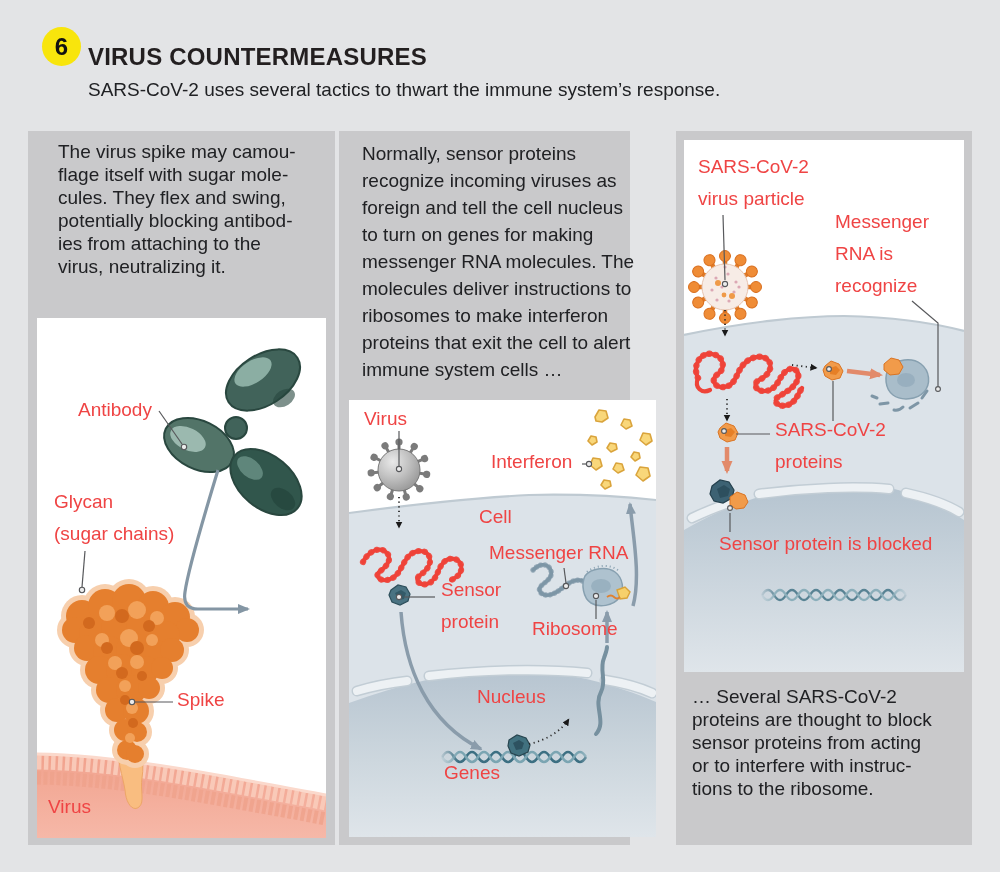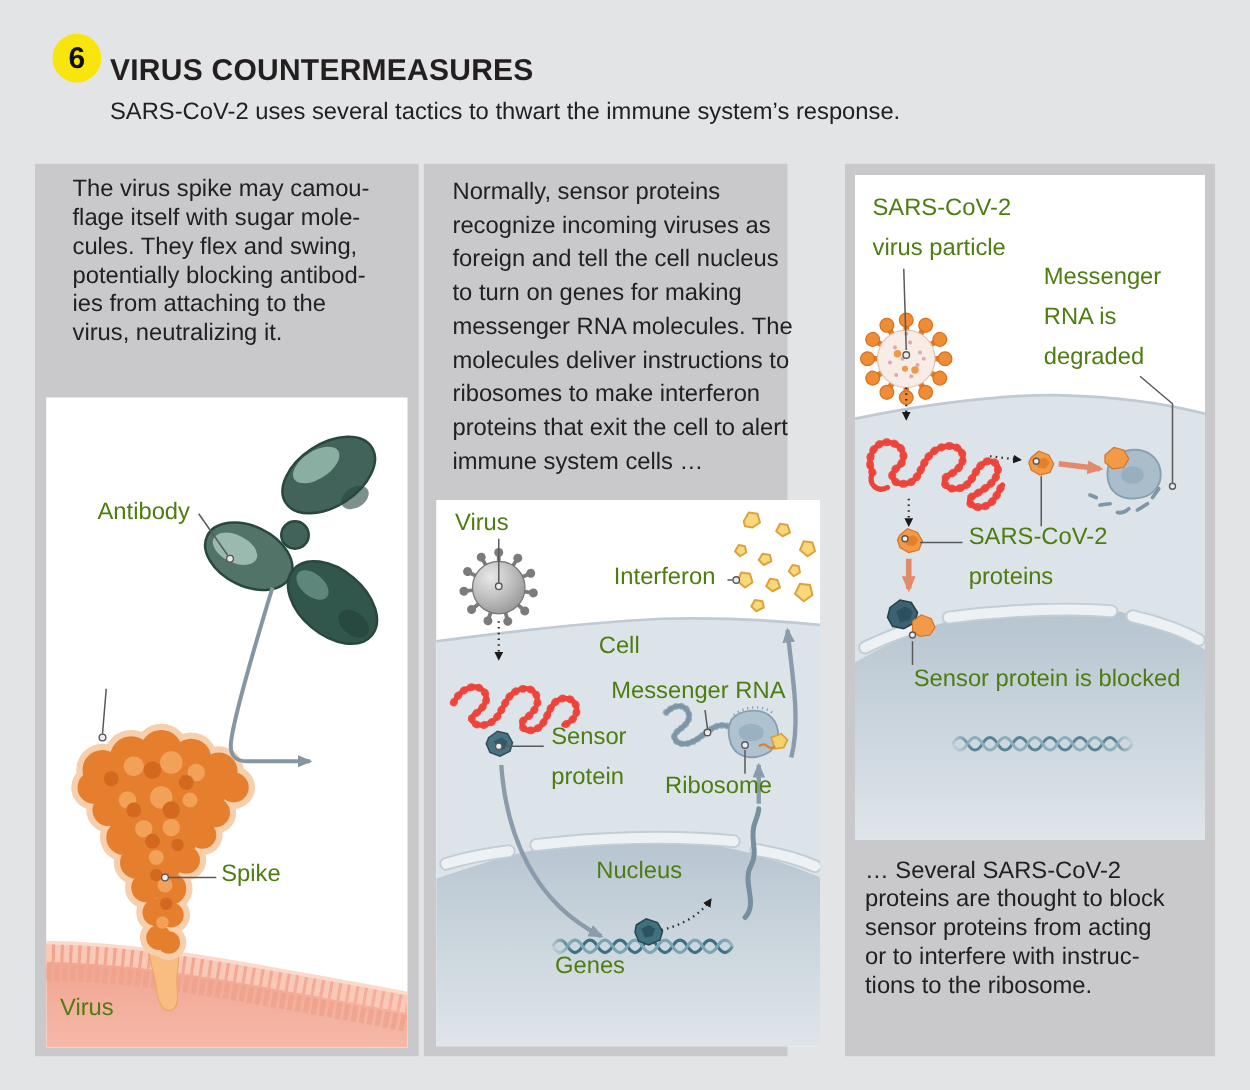--- a/index.html
+++ b/index.html
@@ -11,21 +11,21 @@
   .panel{position:absolute;background:#c9c9cb;top:131px;height:714px;}
   #panel-glycan{left:28px;width:307px;}
   #panel-normal{left:339px;width:291px;}
   #panel-blocked{left:676px;width:296px;}
   .whitebox{position:absolute;background:#ffffff;}
   .body-text{
     position:absolute;font-size:19px;line-height:23px;white-space:pre-line;color:#202124;
   }
   .body-text.tight{line-height:27px;}
   .ill-label{
-    position:absolute;font-size:19px;line-height:32px;white-space:pre-line;color:#4d7c0f;
+    position:absolute;font-size:19px;line-height:32px;white-space:pre-line;color:#ef4444;
   }
   #badge{
     position:absolute;left:42px;top:27px;width:39px;height:39px;border-radius:50%;
     background:#f8e50c;color:#111;font-size:24px;font-weight:bold;
     display:flex;align-items:center;justify-content:center;
   }
   #title{position:absolute;left:88px;top:31px;font-size:24px;font-weight:bold;color:#231f20;letter-spacing:.2px;margin-top:12px;}
   #subtitle{position:absolute;left:88px;top:79px;font-size:19px;color:#202124;}
   svg{position:absolute;left:0;top:0;display:block;}
 </style>
@@ -178,20 +178,22 @@
           <path d="M98,384 L136,384"></path>
         </g>
         <g fill="#ececec" stroke="#56575a" stroke-width="1.1">
           <circle cx="147" cy="129" r="2.7"></circle>
           <circle cx="45" cy="272" r="2.7"></circle>
           <circle cx="95" cy="384" r="2.7"></circle>
         </g>
       </svg>
 
       <div class="ill-label" style="left:41px;top:76px;">Antibody</div>
+      <div class="ill-label" style="left:17px;top:168px;">Glycan
+(sugar chains)</div>
       <div class="ill-label" style="left:140px;top:366px;">Spike</div>
       <div class="ill-label" style="left:11px;top:473px;">Virus</div>
     </div>
   </div>
 
   <div class="panel" id="panel-normal">
     <div class="body-text tight" style="left:23px;top:9px;width:300px;">Normally, sensor proteins
 recognize incoming viruses as
 foreign and tell the cell nucleus
 to turn on genes for making
@@ -550,24 +552,24 @@
           <circle cx="254" cy="249" r="2.4"></circle>
           <circle cx="40" cy="291" r="2.4"></circle>
           <circle cx="46" cy="368" r="2.4"></circle>
         </g>
       </svg>
 
       <div class="ill-label" style="left:14px;top:11px;">SARS-CoV-2
 virus particle</div>
       <div class="ill-label" style="left:151px;top:66px;">Messenger
 RNA is
-degraded</div>
+recognize</div>
       <div class="ill-label" style="left:91px;top:274px;">SARS-CoV-2
 proteins</div>
-      <div class="ill-label" style="left:35px;top:388px;margin-left:12px;">Sensor protein is blocked</div>
+      <div class="ill-label" style="left:35px;top:388px;">Sensor protein is blocked</div>
     </div>
 
     <div class="body-text" style="left:16px;top:554px;width:278px;">… Several SARS-CoV-2
 proteins are thought to block
 sensor proteins from acting
 or to interfere with instruc-
 tions to the ribosome.</div>
   </div>
 
 </div>

